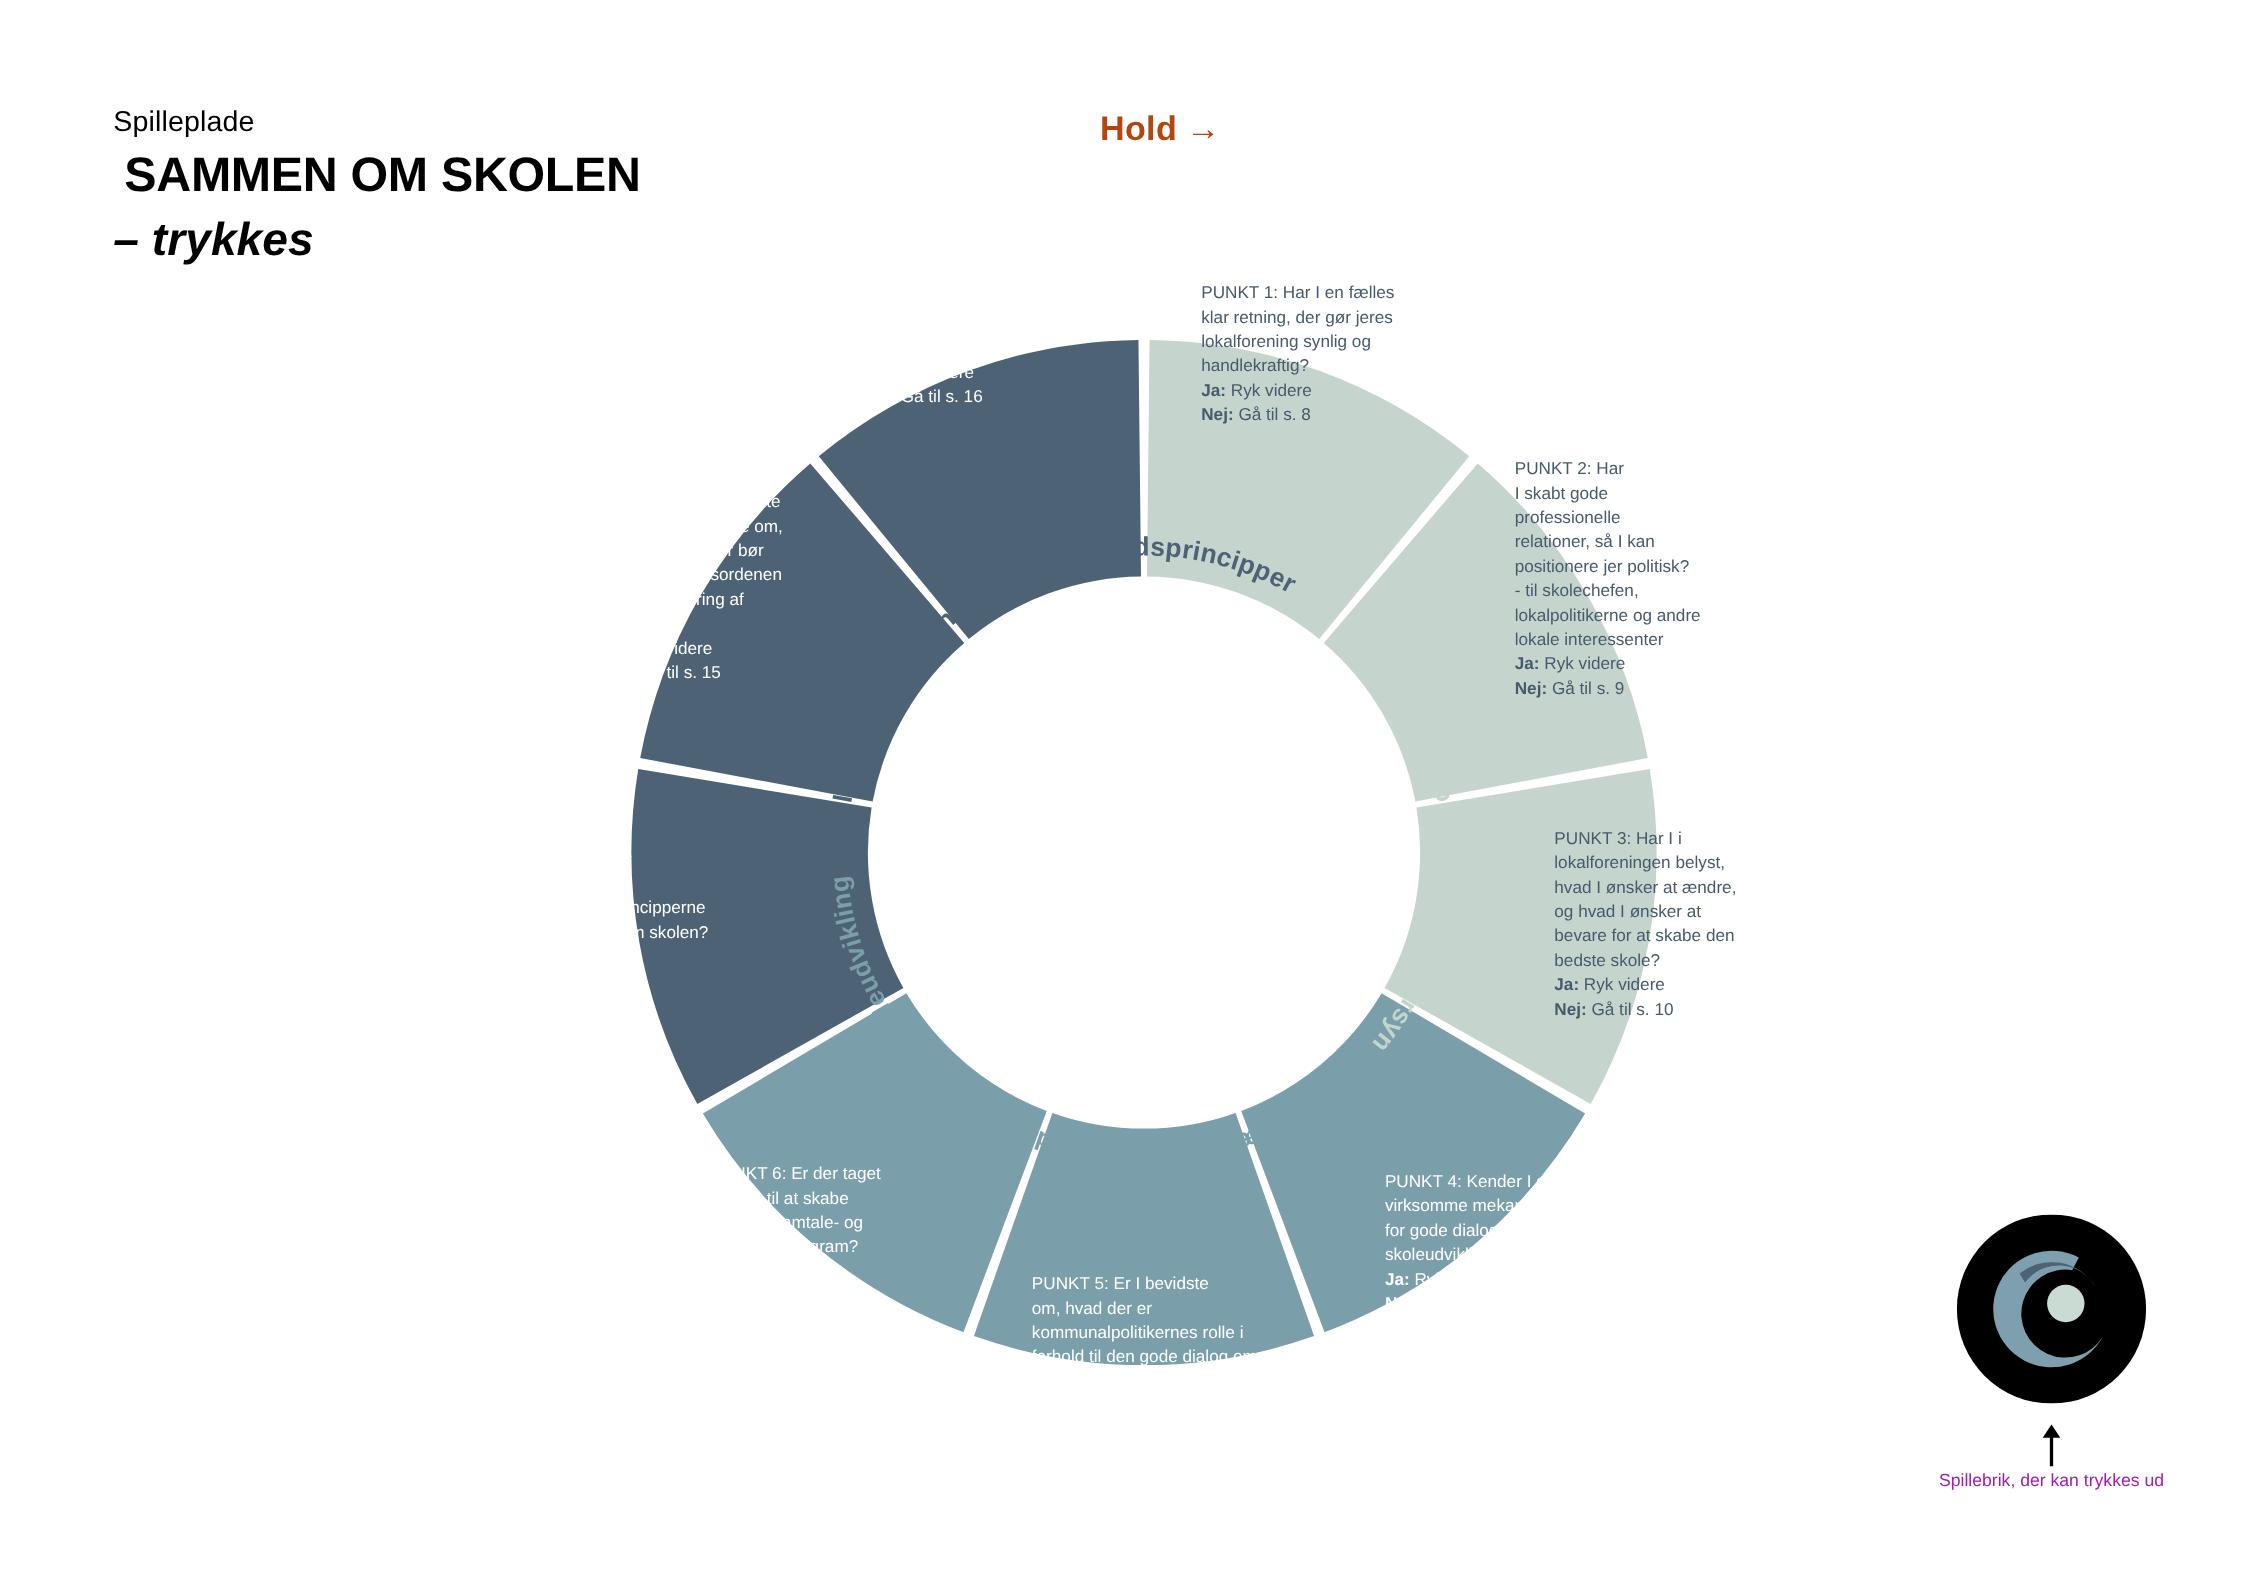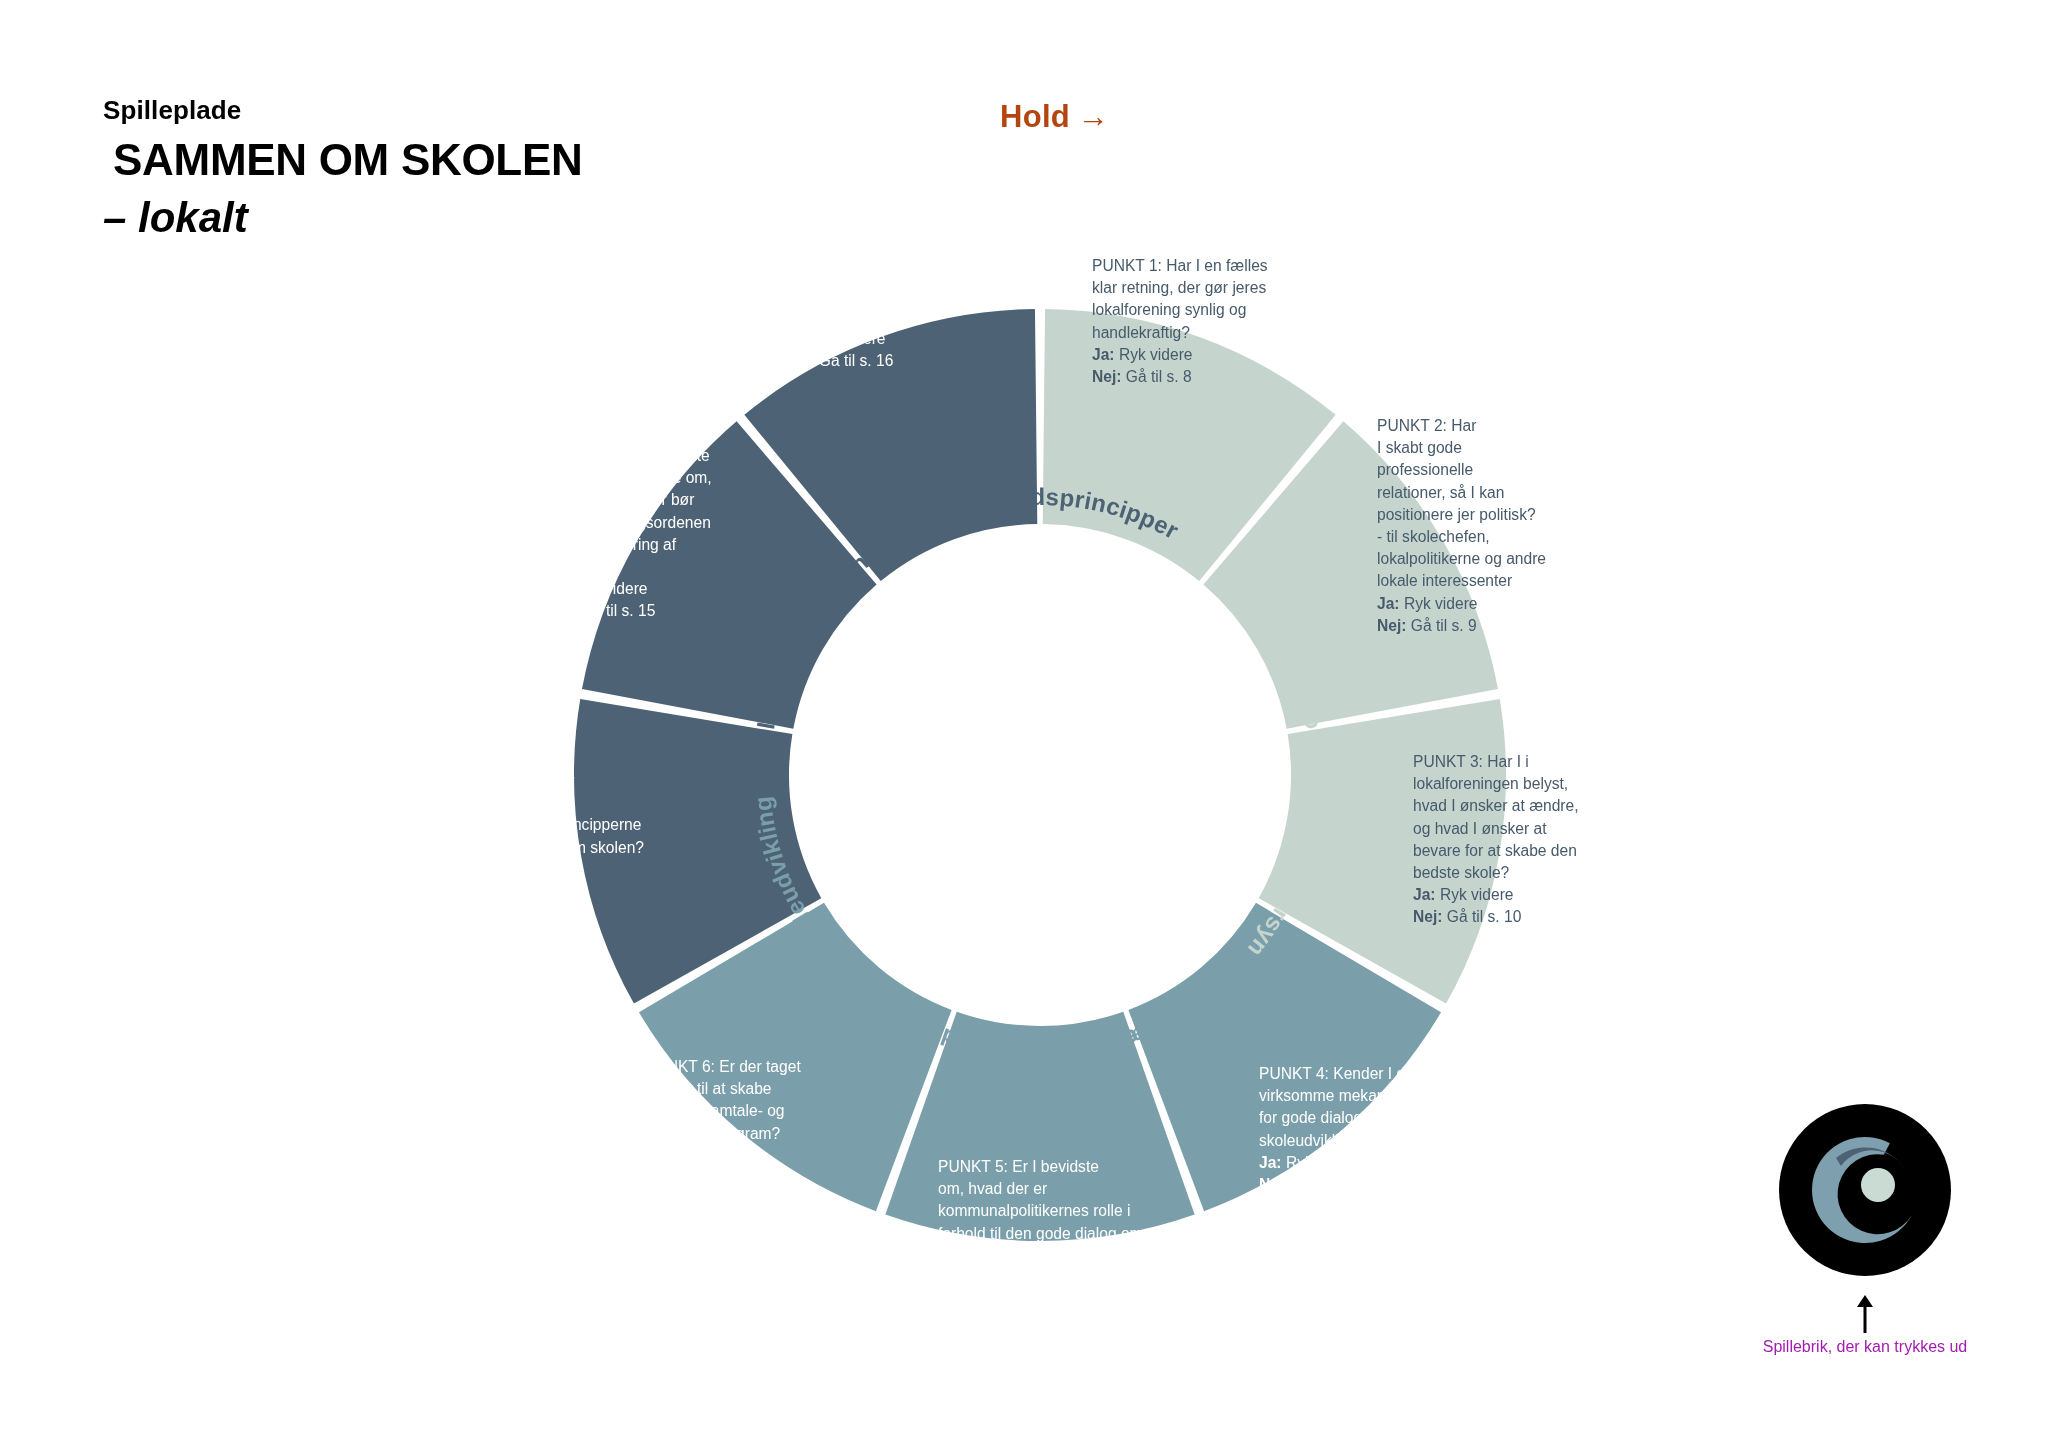--- a/index.html
+++ b/index.html
@@ -17,21 +17,21 @@
 
   
   #header-block {
     position: absolute;
     left: 103px;
     top: 95px;
     width: 640px;
   }
   #eyebrow {
     font-size: 26px;
-    font-weight: bold;
+    font-weight: normal;
     color: #000000;
     letter-spacing: 0.1px;
     line-height: 1.2;
     margin: 0 0 6px 0;
   }
   #main-title {
     font-size: 44px;
     font-weight: bold;
     color: #000000;
     line-height: 1.08;
@@ -119,21 +119,21 @@
     margin-top: 4px;
     white-space: nowrap;
   }
 </style>
 </head>
 <body>
 
 <div id="header-block">
   <div id="eyebrow">Spilleplade</div>
   <div id="main-title">SAMMEN OM SKOLEN</div>
-  <div id="subtitle-line">– lokalt</div>
+  <div id="subtitle-line">– trykkes</div>
 </div>
 
 <div id="start-label">
   <span>Hold</span><span id="start-arrow-glyph">→</span>
 </div>
 
 <div id="wheel-wrap">
   <svg id="wheel-svg" width="2048" height="1448" viewBox="0 0 2048 1448" xmlns="http://www.w3.org/2000/svg">
     <defs>
 

